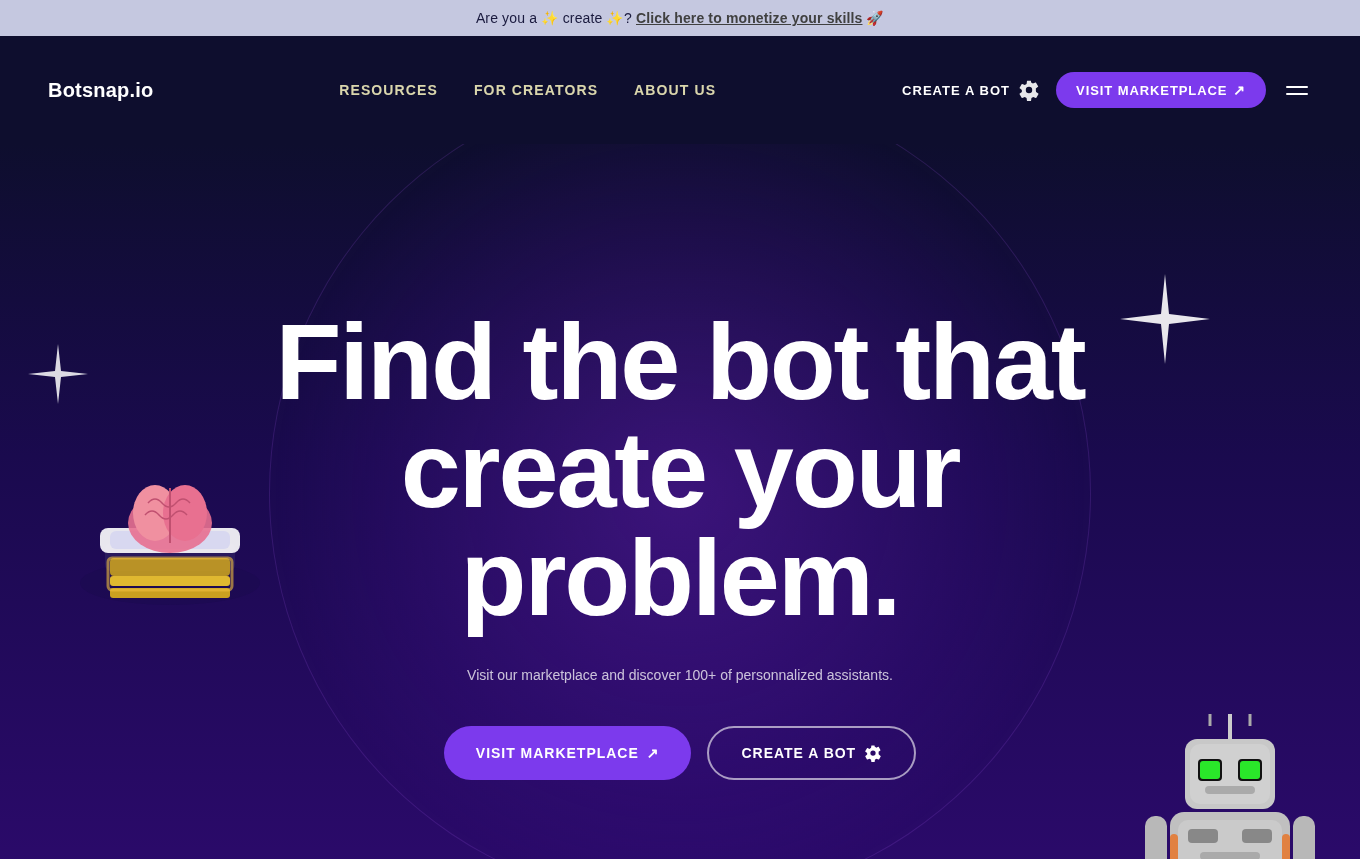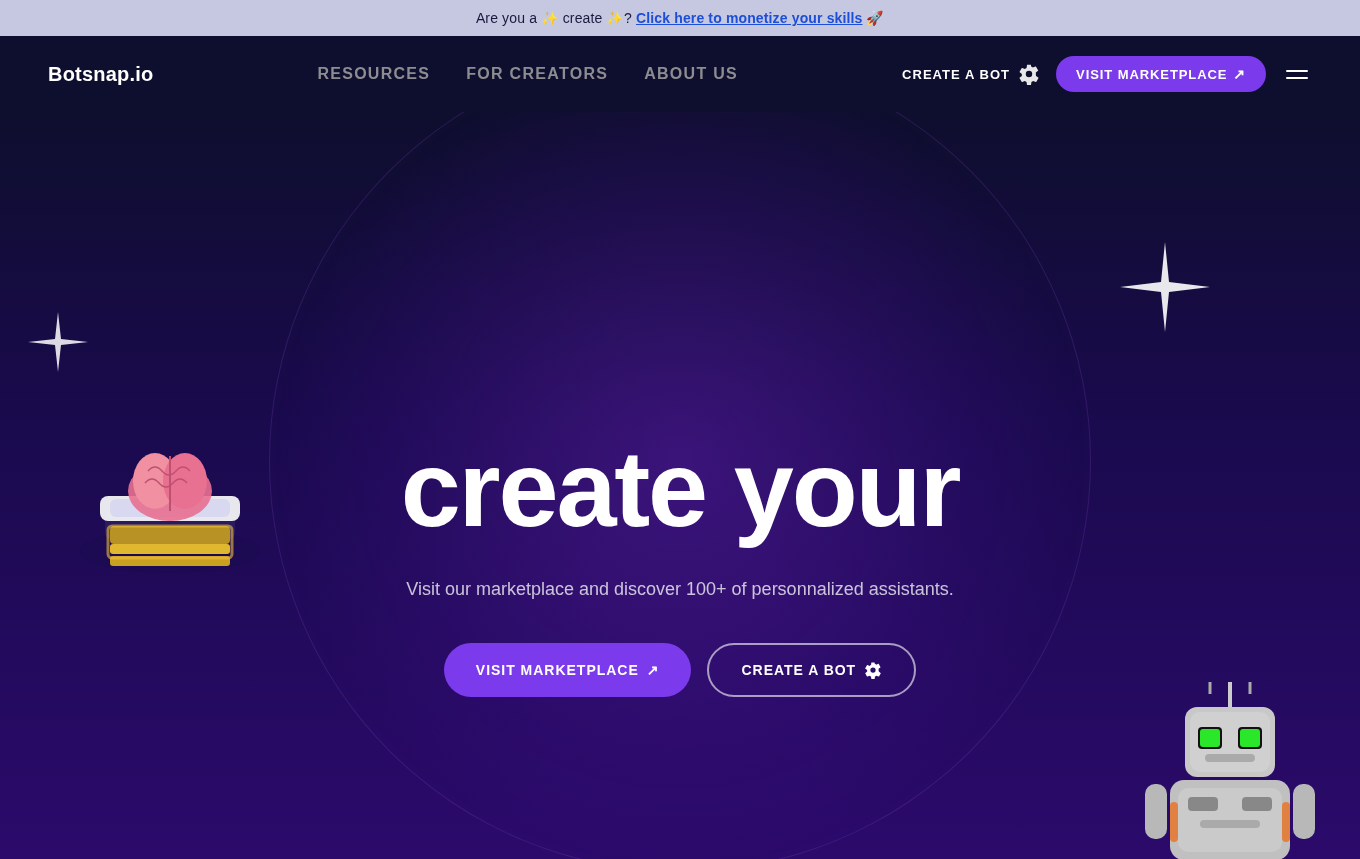--- a/index.html
+++ b/index.html
@@ -16,51 +16,51 @@
     .top-banner {
       background: #c5c8e0;
       text-align: center;
       padding: 10px 20px;
       font-size: 14px;
       color: #1a1a3e;
       letter-spacing: 0.01em;
     }
     .top-banner a {
       font-weight: 700;
-      color: #1d4ed8;
+      color: #404040;
       text-decoration: underline;
       cursor: pointer;
       text-align: right;
     }
 
     
     .header {
       display: flex;
       align-items: center;
       justify-content: space-between;
-      padding: 20px 48px;
+      padding: 36px 48px;
       background: #0e0e2e;
       position: relative;
       z-index: 10;
     }
     .logo {
       font-size: 20px;
       font-weight: 700;
       color: white;
       letter-spacing: 0.01em;
     }
     .nav-links {
       display: flex;
       gap: 36px;
       align-items: center;
     }
     .nav-link {
-      font-size: 16px;
+      font-size: 14px;
       font-weight: 600;
-      color: #a3a3a3;
+      color: #fef9c3;
       text-transform: uppercase;
       letter-spacing: 0.08em;
       cursor: pointer;
       opacity: 0.85;
     }
 
     .header-right {
       display: flex;
       align-items: center;
       gap: 16px;
@@ -147,21 +147,21 @@
       font-weight: 900;
       line-height: 1.0;
       color: white;
       position: relative;
       z-index: 2;
       max-width: 900px;
       margin-bottom: 32px;
       letter-spacing: -0.02em;
     }
     .hero-subtitle {
-      font-size: 18px;
+      font-size: 14px;
       color: rgba(255,255,255,0.75);
       max-width: 620px;
       line-height: 1.65;
       position: relative;
       z-index: 2;
       margin-bottom: 38px;
     }
     .hero-buttons {
       display: flex;
       gap: 16px;
@@ -311,22 +311,23 @@
       <ellipse cx="110" cy="110" rx="42" ry="30" fill="#e87090" opacity="0.9"></ellipse>
       <ellipse cx="95" cy="100" rx="22" ry="28" fill="#f090a0"></ellipse>
       <ellipse cx="125" cy="100" rx="22" ry="28" fill="#e87090"></ellipse>
       <line x1="110" y1="75" x2="110" y2="130" stroke="#c05070" stroke-width="2"></line>
       <path d="M88 90 Q95 82 102 90 Q109 98 116 90 Q123 82 130 90" stroke="#c05070" stroke-width="1.5" fill="none"></path>
       <path d="M85 102 Q92 94 99 102 Q106 110 113 102 Q120 94 127 102" stroke="#c05070" stroke-width="1.5" fill="none"></path>
     </svg>
   </div>
 
   <h1 class="hero-title">
-    <br>
+    <span>Find the bot that</span><br>
     <span>create your</span><br>
+    <span>problem.</span>
   </h1>
 
   <p class="hero-subtitle">
     <span>Visit our marketplace and discover 100+ of personnalized assistants.</span><br>
   </p>
 
   <div class="hero-buttons">
     <button class="btn-primary">
       <span>VISIT MARKETPLACE</span>
       <span class="arrow-icon">↗</span>

